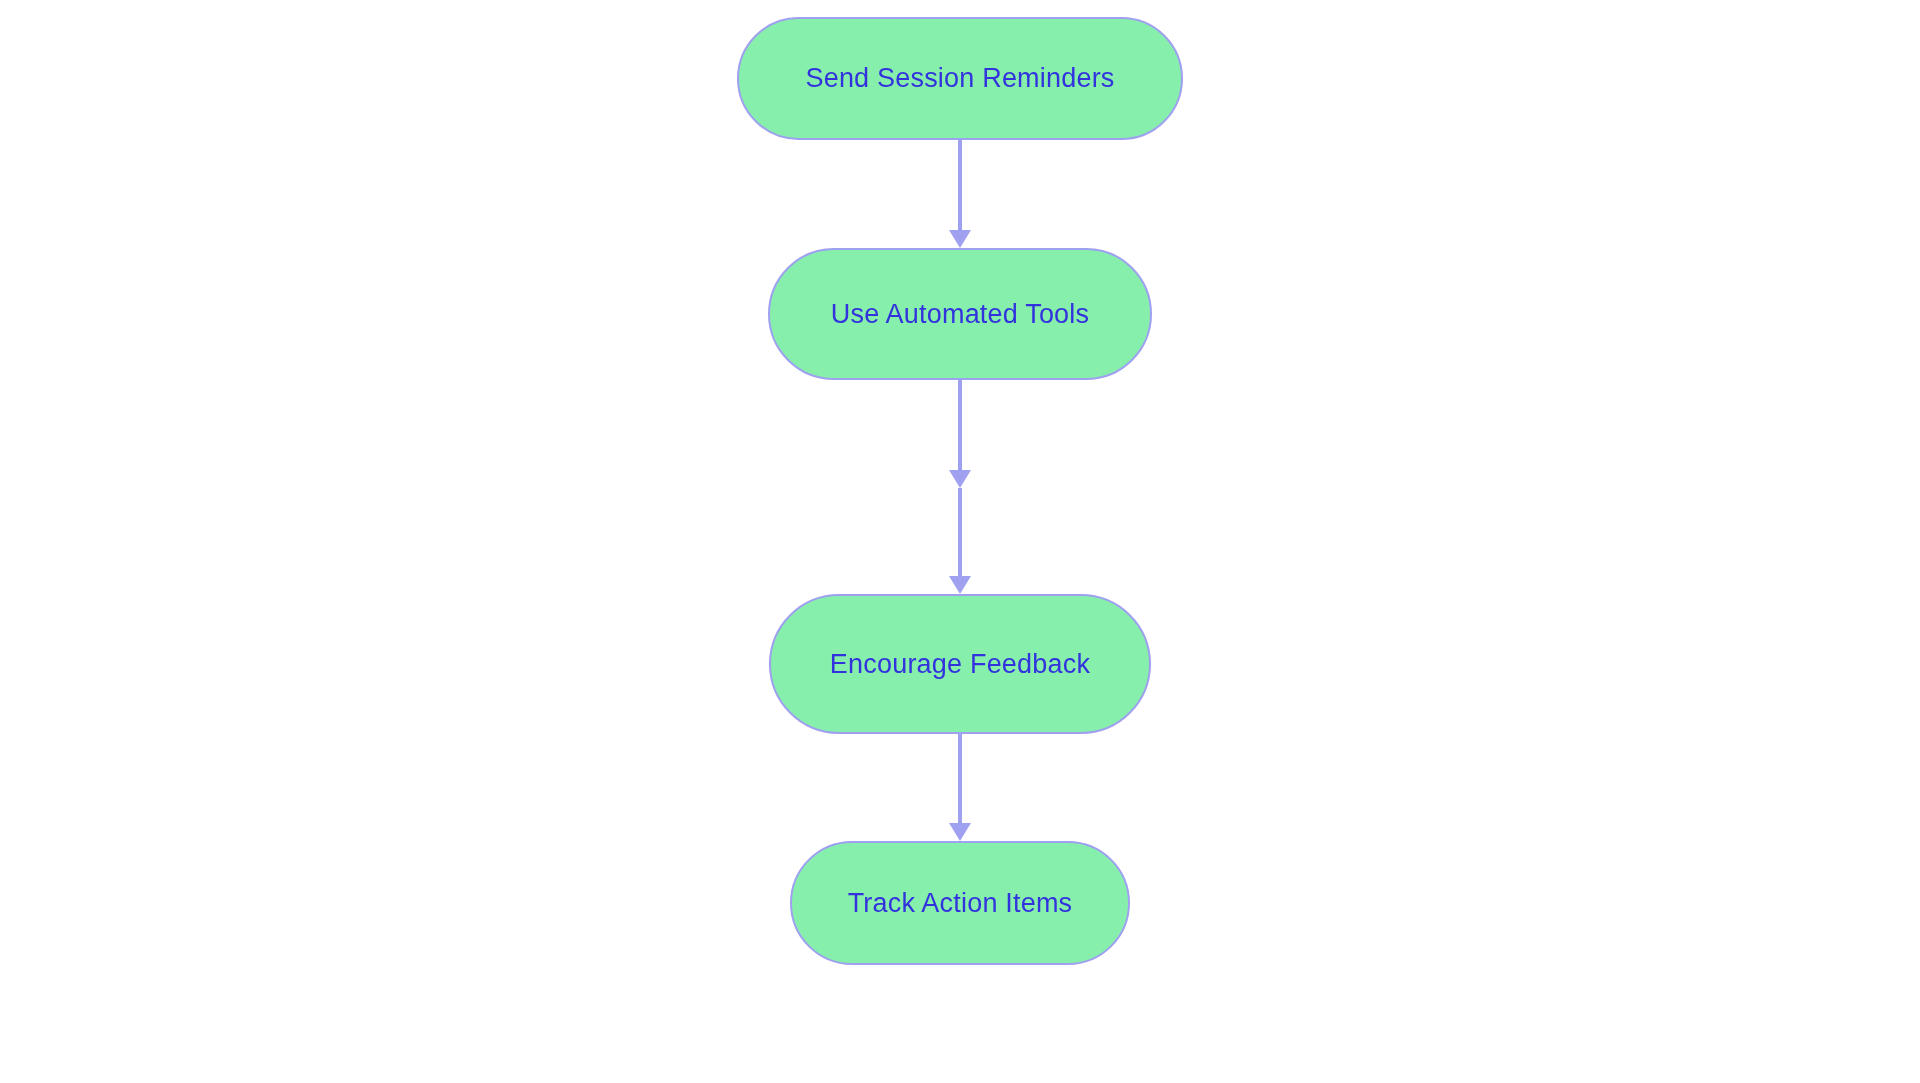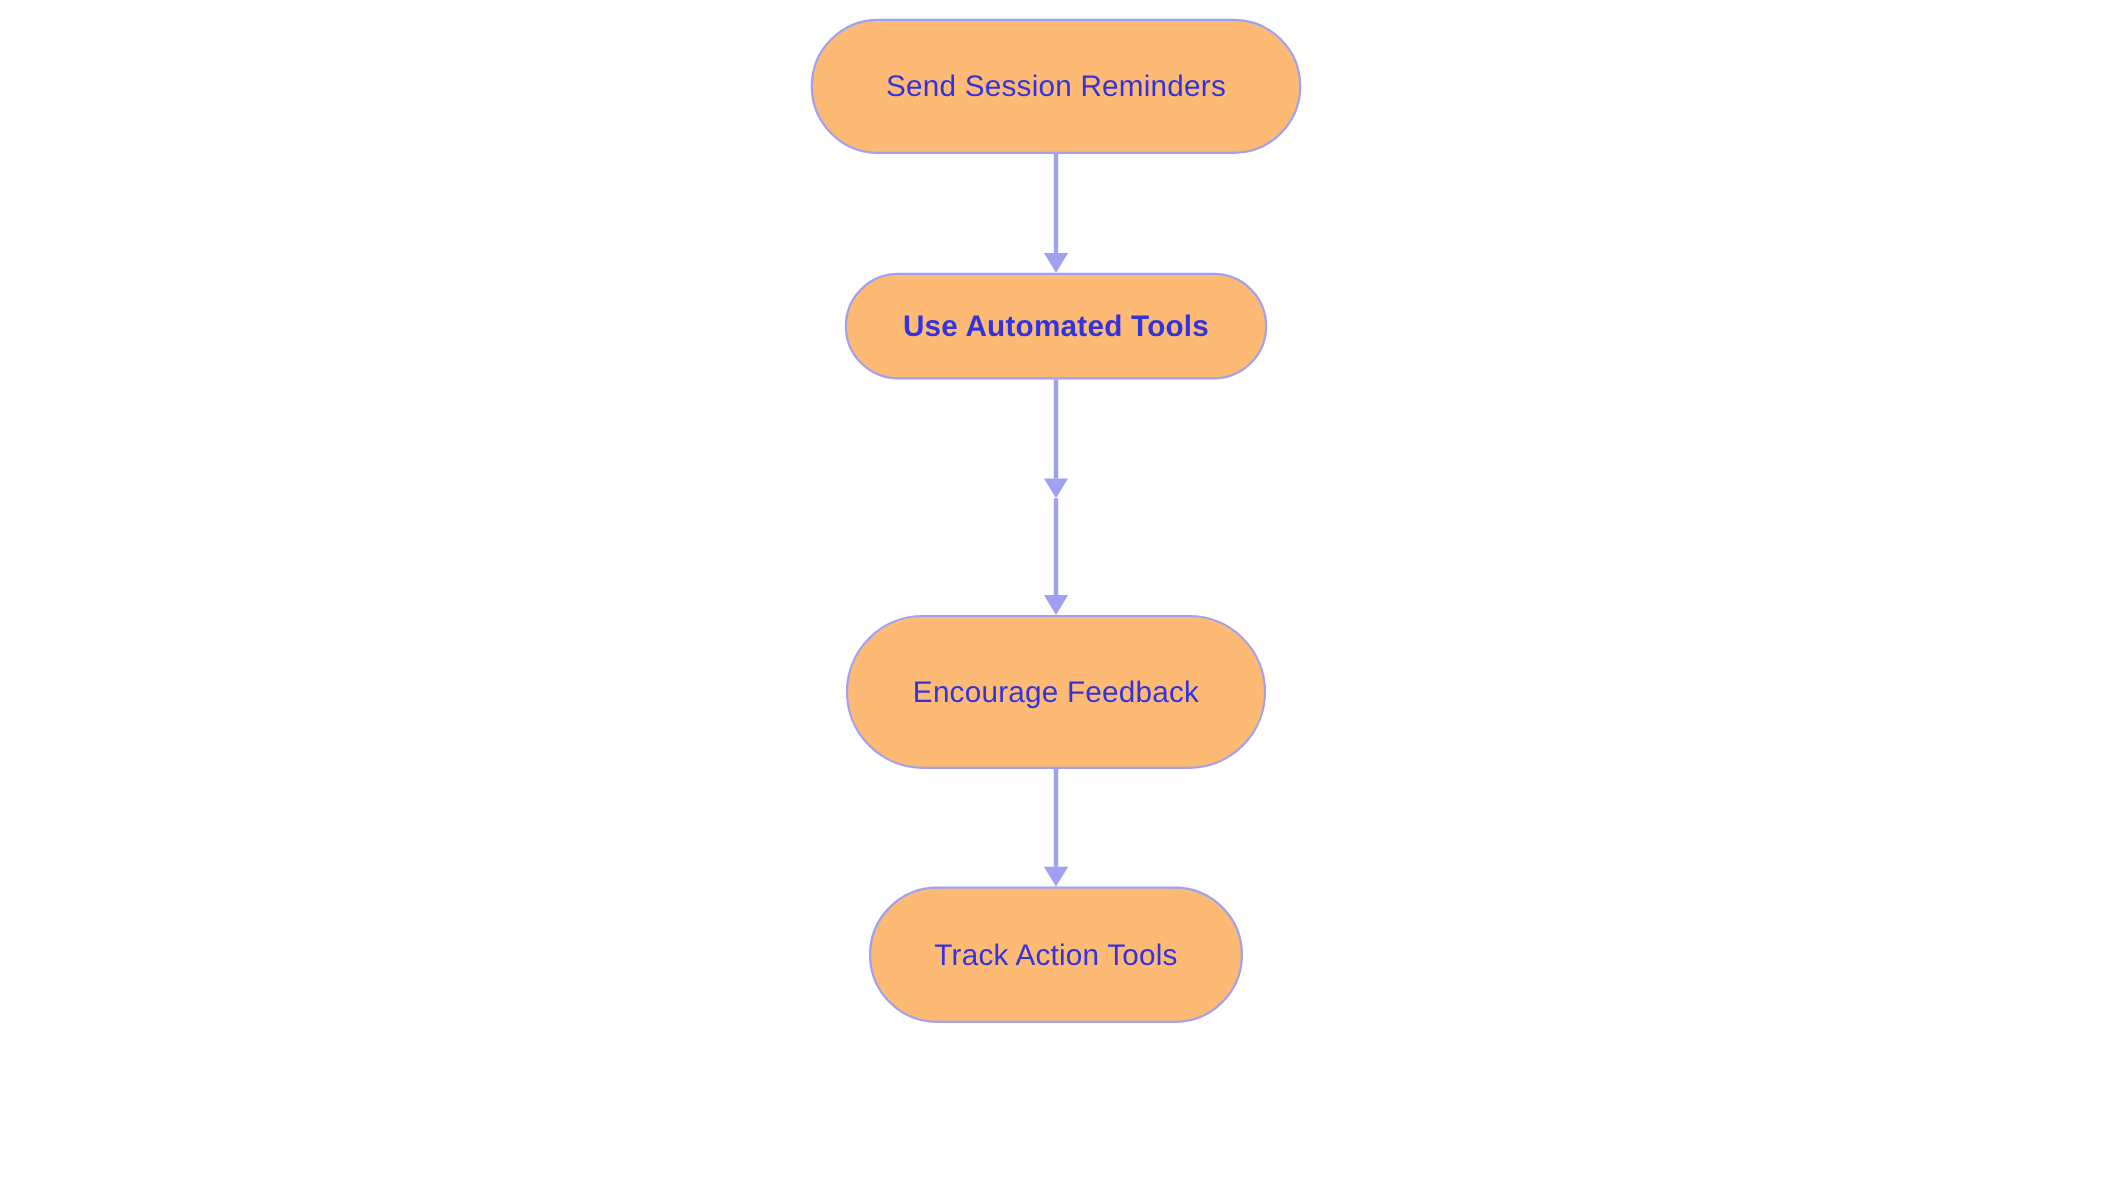--- a/index.html
+++ b/index.html
@@ -26,21 +26,21 @@
     height: 1083px;
     display: flex;
     flex-direction: column;
     align-items: center;
   }
   .node {
     box-sizing: border-box;
     display: flex;
     align-items: center;
     justify-content: center;
-    background: #fdba74;
+    background: #86efac;
     border: 2px solid #9fa0f0;
     border-radius: 999px;
     color: #3333dd;
     font-size: 27px;
     line-height: 1;
     letter-spacing: 0.2px;
     white-space: nowrap;
     font-weight: 400;
   }
   .node-label {
@@ -64,21 +64,21 @@
     width: 0;
     height: 0;
     border-left: 11px solid transparent;
     border-right: 11px solid transparent;
     border-top: 18px solid #9fa0f0;
     flex: 0 0 auto;
   }
 
   
   .n0 { width: 446px; height: 123px; margin-top: 17px; }
-  .n1 { width: 384px; height: 97px; font-weight: bold; }
+  .n1 { width: 384px; height: 132px; }
   .n2 { width: 504px; height: 124px; }
   .n3 { width: 382px; height: 140px; }
   .n4 { width: 340px; height: 124px; }
 
   .c0 { height: 108px; }
   .c1 { height: 108px; }
   .c2 { height: 106px; }
   .c3 { height: 107px; }
 </style>
 </head>
@@ -114,17 +114,17 @@
     <div class="node n3">
       <span class="node-label">Encourage Feedback</span>
     </div>
 
     <div class="connector c3">
       <div class="stem"></div>
       <div class="head"></div>
     </div>
 
     <div class="node n4">
-      <span class="node-label">Track Action Tools</span>
+      <span class="node-label">Track Action Items</span>
     </div>
 
   </div>
 </div>
 
 </body></html>

